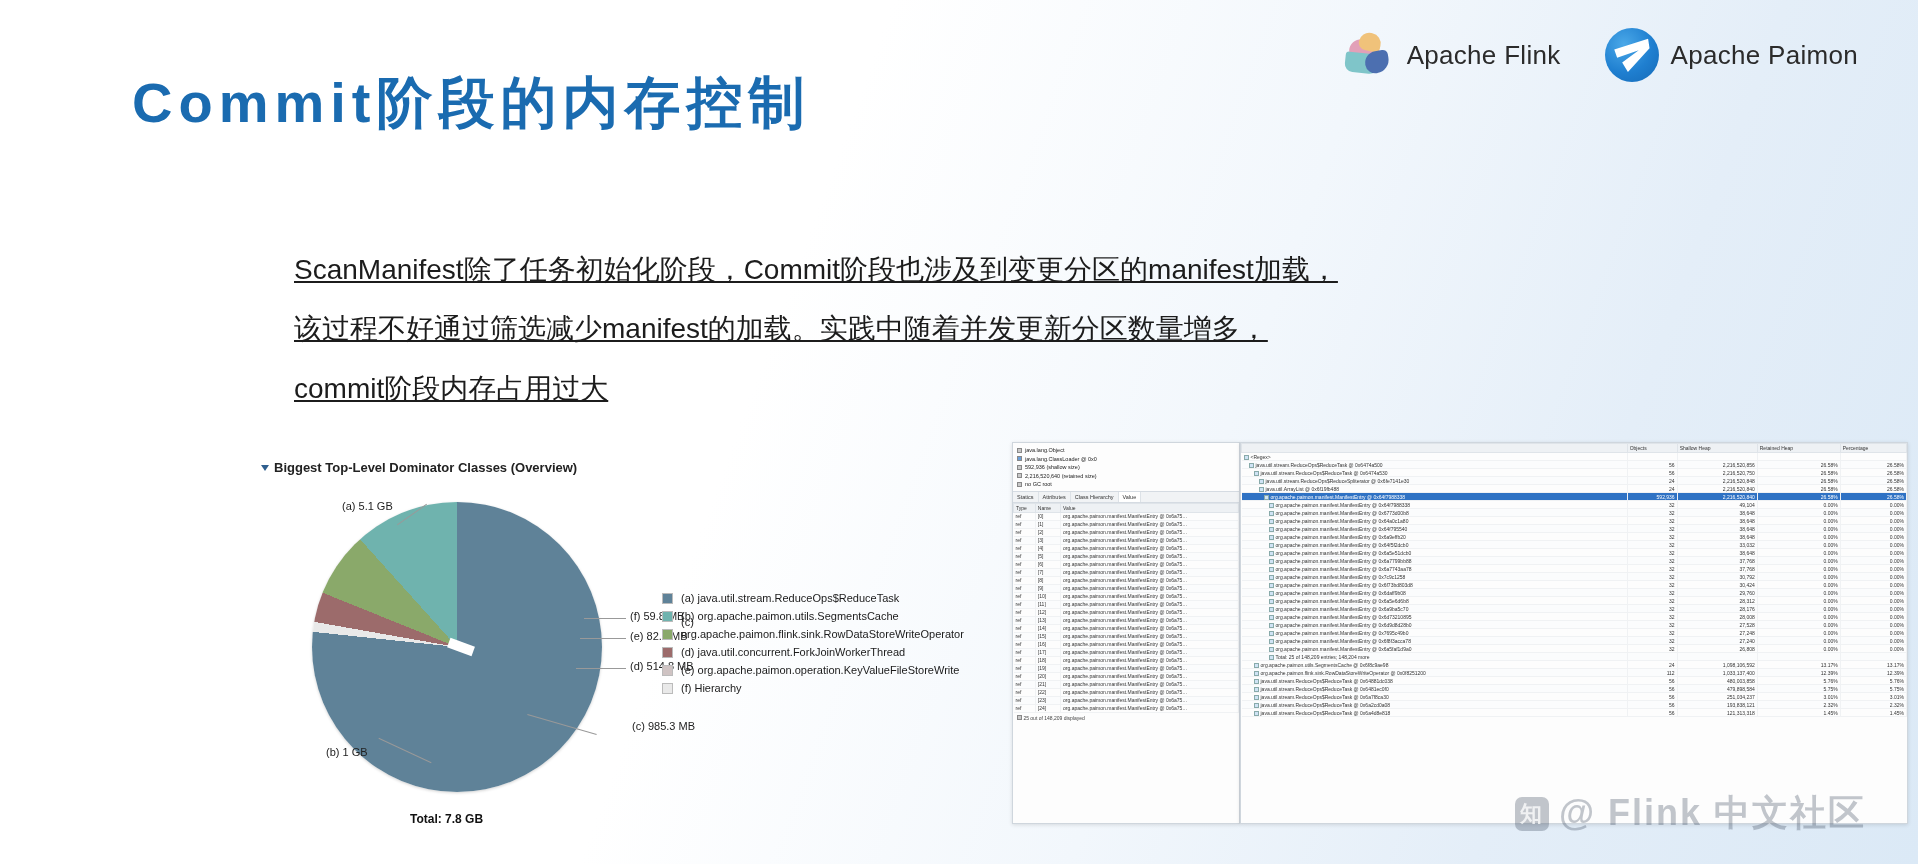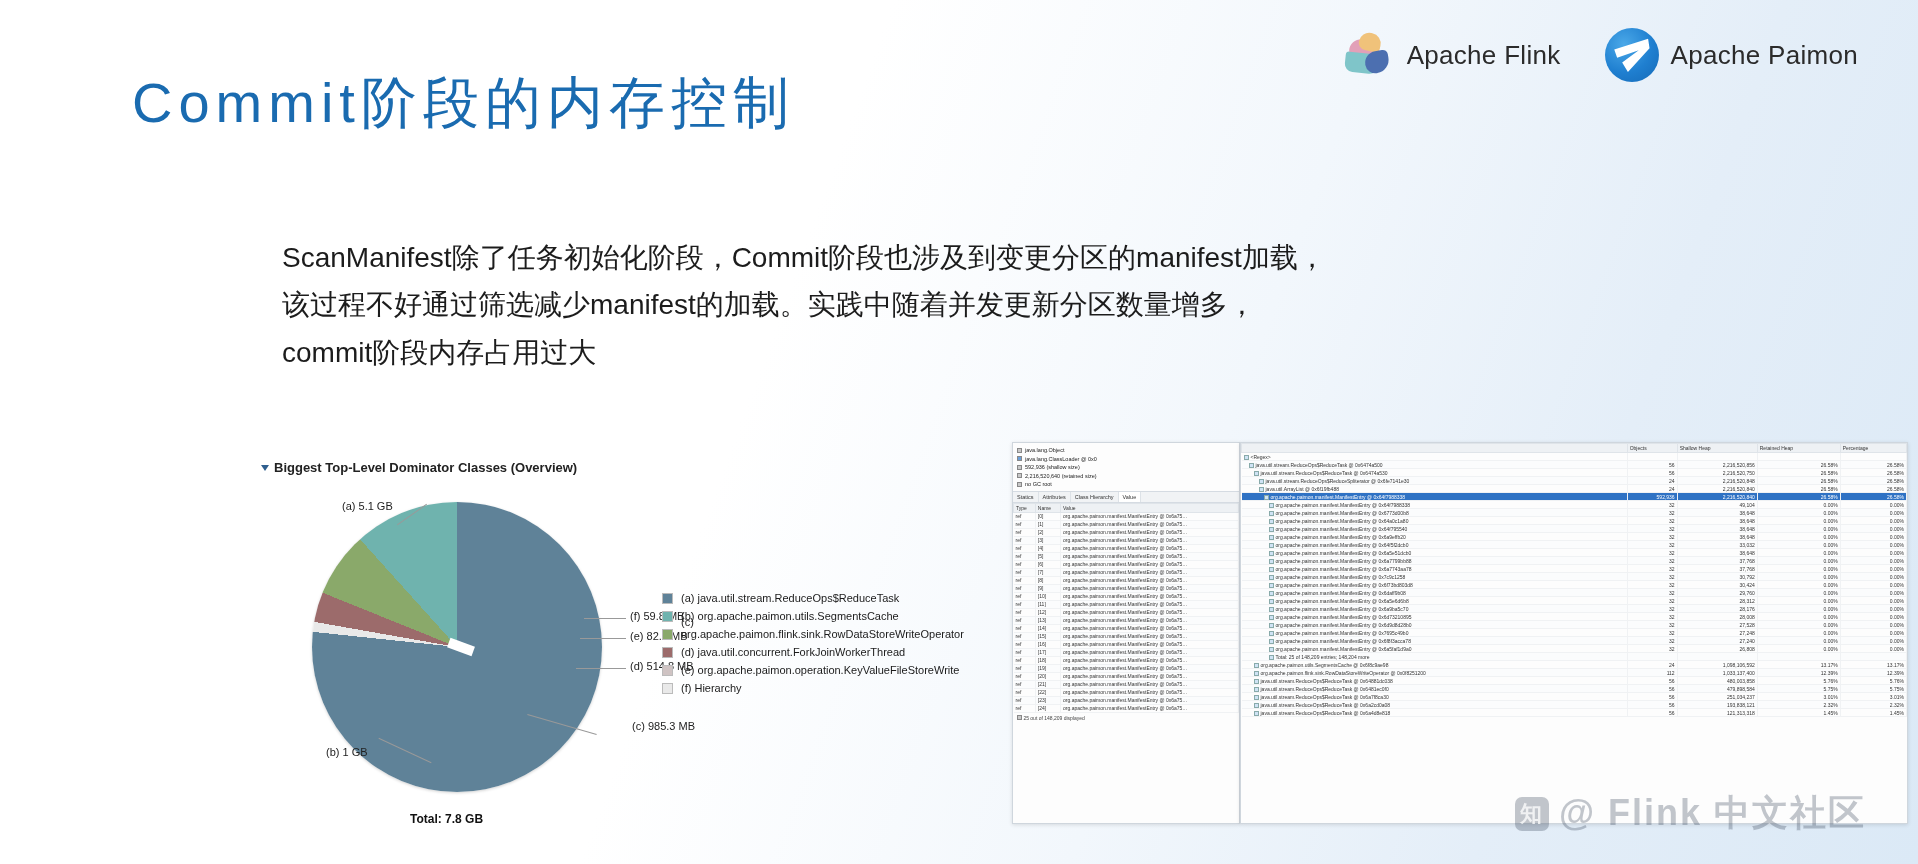--- a/index.html
+++ b/index.html
@@ -31,30 +31,30 @@
     position: relative; overflow: hidden; }
   .paimon-mark .wing {
     position: absolute; left: 9px; top: 10px; width: 36px; height: 34px;
     background: #ffffff;
     clip-path: polygon(96% 2%, 100% 30%, 40% 100%, 24% 72%, 70% 36%, 10% 58%, 2% 34%);
   }
 
   
   .title {
     position: absolute; left: 132px; top: 66px;
-    font-size: 56px; font-weight: 400; color: #1a6bb0;
+    font-size: 56px; font-weight: 700; color: #1a6bb0;
     letter-spacing: 6px;
   }
 
   
   .body-text {
     position: absolute; left: 278px; top: 232px; width: 1360px;
     font-size: 28px; line-height: 1.55; color: #1c1c1c;
   }
-  .body-text p { margin: 4px; }
+  .body-text p { margin: 16px; text-decoration: underline; }
 
   
   .figure { position: absolute; left: 0; top: 440px; width: 1918px; height: 400px; }
 
   
   .pie-panel { position: absolute; left: 262px; top: 20px; width: 700px; height: 380px; }
   .pie-caption { font-size: 13px; font-weight: 700; color: #222; display: flex; align-items: center; gap: 6px; }
   .tri { width: 0; height: 0; border-left: 6px solid #2f5f8f; border-top: 4px solid transparent; border-bottom: 4px solid transparent; transform: rotate(90deg); }
   .pie-wrap { position: absolute; left: 50px; top: 32px; width: 320px; height: 320px; }
   .pie {

